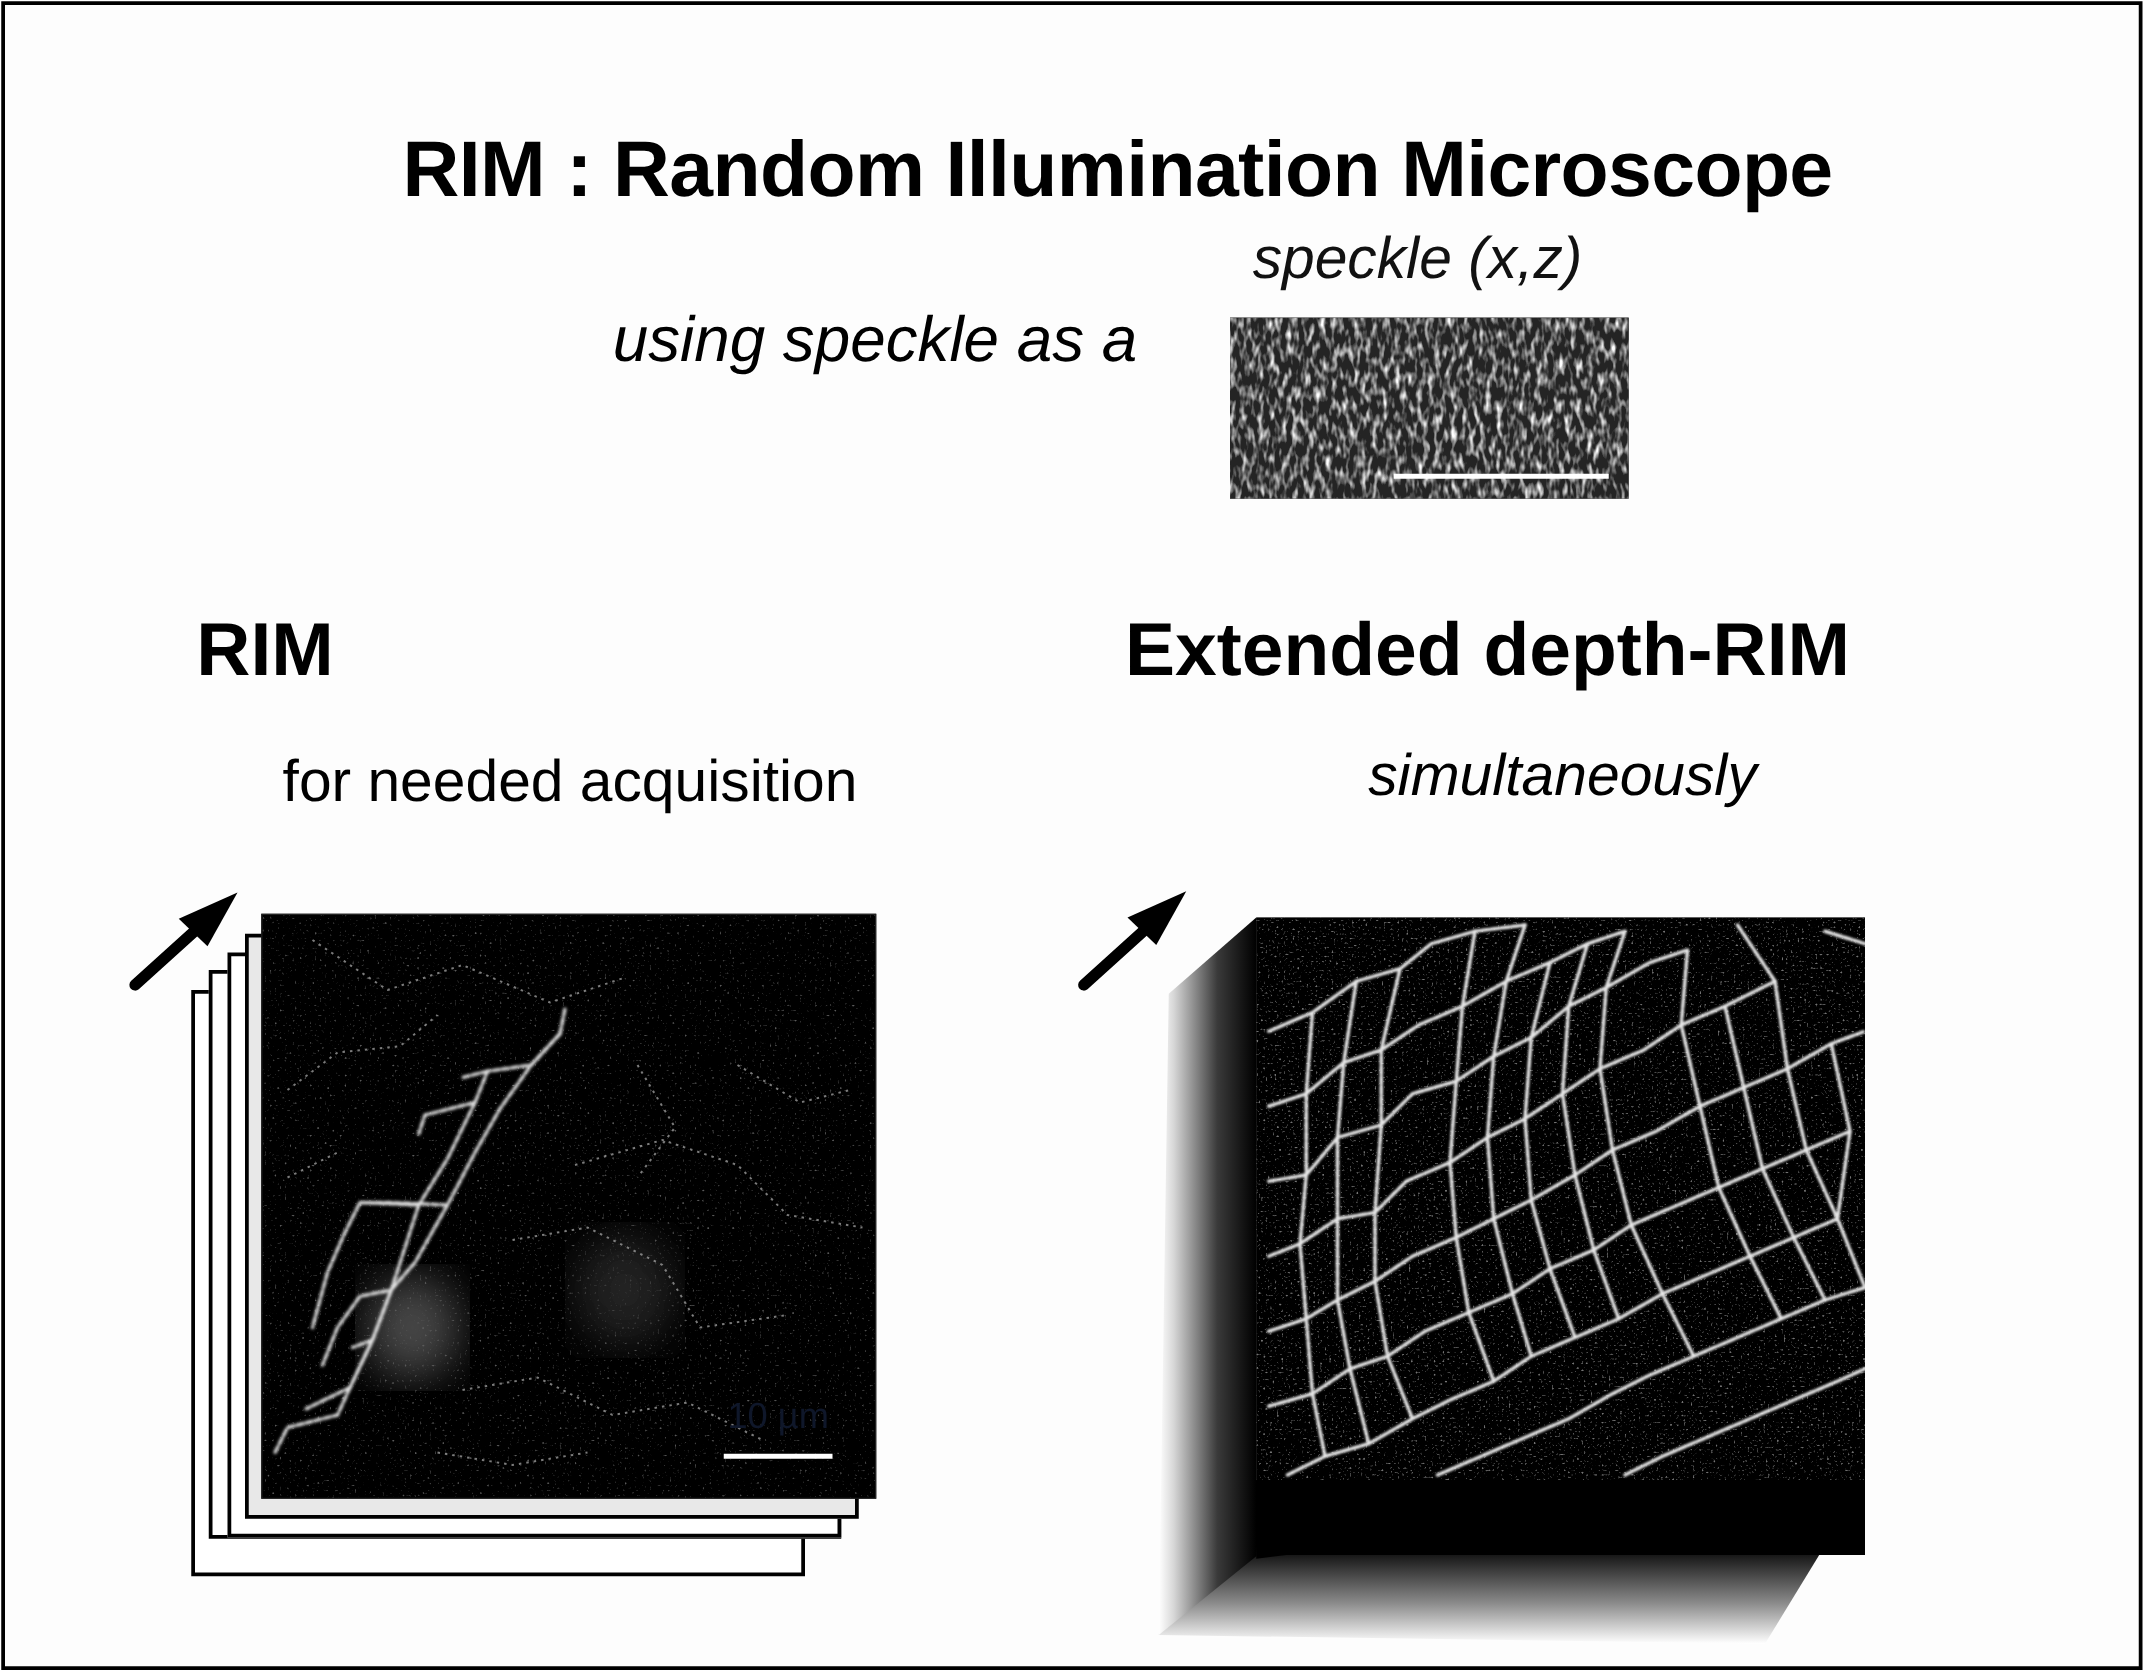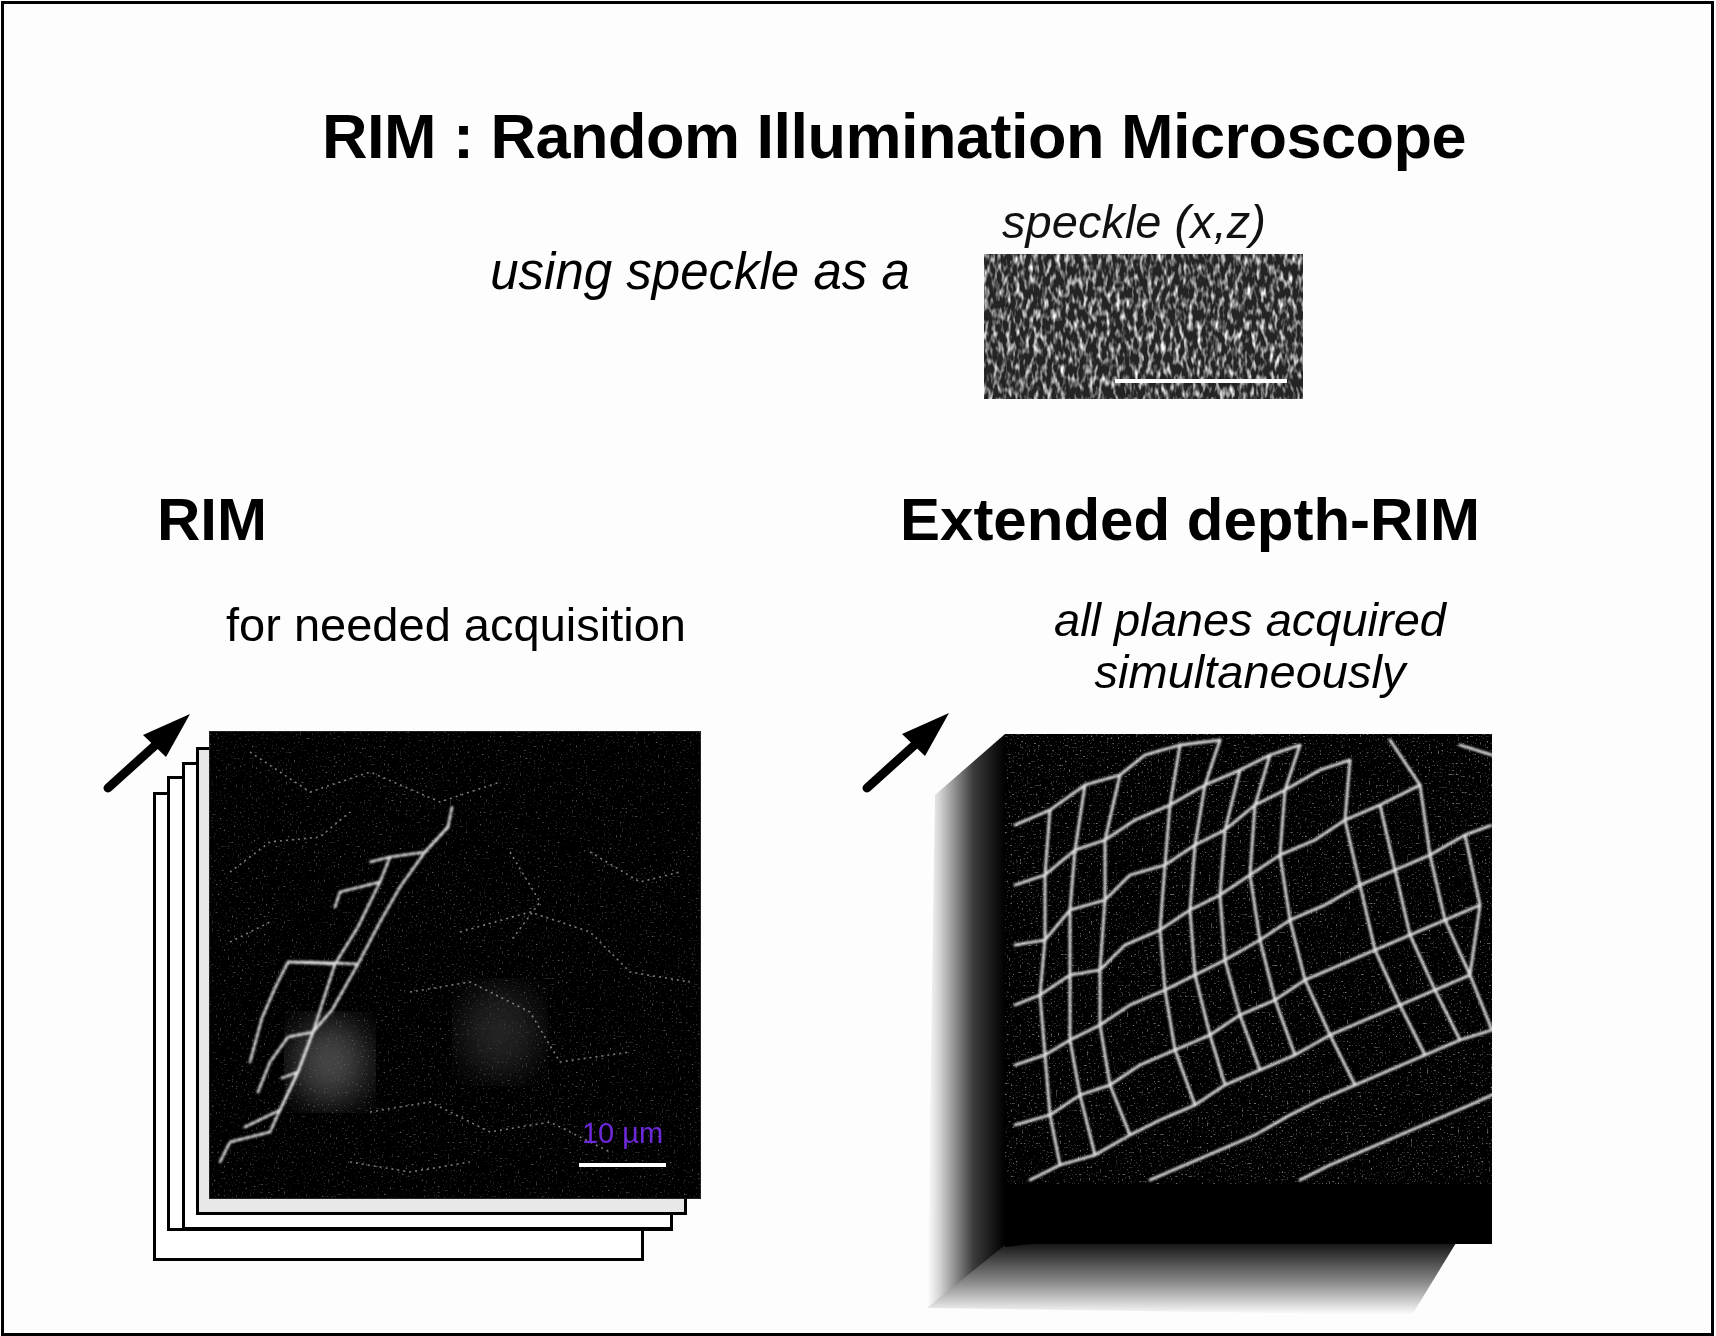--- a/index.html
+++ b/index.html
@@ -7,35 +7,35 @@
          font-family: "Liberation Sans", sans-serif; color: #000; }
   .frame { position: absolute; left: 1px; top: 1px; width: 1707px; height: 1329px;
            border: 3px solid #000; background: #fdfdfd; }
   .abs { position: absolute; }
   .title { left: 0; width: 1716px; top: 100px; text-align: center; font-weight: bold;
            font-size: 63px; line-height: 72px; letter-spacing: -0.5px; }
   .title span { display: inline-block; transform: translateX(20px); margin-left: 32px; }
   .italic { font-style: italic; }
   .speckle-caption { left: 440px; width: 520px; top: 245px; text-align: center;
                      font-size: 51px; line-height: 53px; }
-  .speckle-label { left: 984px; width: 300px; top: 196px; text-align: center;
+  .speckle-label { left: 984px; width: 300px; top: 180px; text-align: center;
                    font-size: 47px; line-height: 52px; color: #111; }
   .speckle-panel { left: 984px; top: 254px; width: 319px; height: 145px; overflow: hidden;
                    background: #2a2a2a; }
   .speckle-bar { left: 1115px; top: 379px; width: 172px; height: 4px; background: #fff; }
   .heading { font-weight: bold; font-size: 60px; line-height: 64px; }
   .h-left { left: 157px; width: 600px; top: 488px; }
   .h-right { left: 900px; width: 700px; top: 488px; }
   .sub { font-size: 47px; line-height: 52px; text-align: center; }
   .sub-left { left: 156px; width: 600px; top: 599px; }
   .sub-right { left: 950px; width: 600px; top: 594px; }
   .sheet { position: absolute; border: 3px solid #000; background: #fff; box-sizing: border-box; }
   .front-left { left: 209px; top: 731px; width: 492px; height: 468px; background: #000;
                 overflow: hidden; box-sizing: border-box; border: 1px solid #222; }
-  .scale-label { left: 575px; width: 95px; top: 1117px; color: #6d28d9; font-size: 29px;
+  .scale-label { left: 575px; width: 95px; top: 1117px; color: #0f172a; font-size: 29px;
                  line-height: 32px; text-align: center; }
   .scale-bar { left: 579px; top: 1163px; width: 87px; height: 4px; background: #fff; }
   svg { display: block; }
   .box-svg { left: 920px; top: 725px; width: 590px; height: 600px; }
   .arrow-svg { width: 110px; height: 100px; }
 </style>
 </head>
 <body>
 
 <div class="frame"></div>
@@ -67,21 +67,20 @@
 </div>
 <div class="abs speckle-bar"></div>
 
 <div class="abs heading h-left">RIM</div>
 <div class="abs heading h-right">Extended depth-RIM</div>
 
 <div class="abs sub sub-left">
   <div>for needed acquisition</div>
 </div>
 <div class="abs sub sub-right italic">
-  <div>all planes acquired</div>
   <div>simultaneously</div>
 </div>
 
 <div class="abs" style="left:98px; top:705px;">
   <svg class="arrow-svg" viewBox="0 0 110 100">
     <line x1="10" y1="83" x2="62" y2="36" stroke="#000" stroke-width="9" stroke-linecap="round"></line>
     <polygon points="92,9 45,30 68,52" fill="#000"></polygon>
   </svg>
 </div>
 

